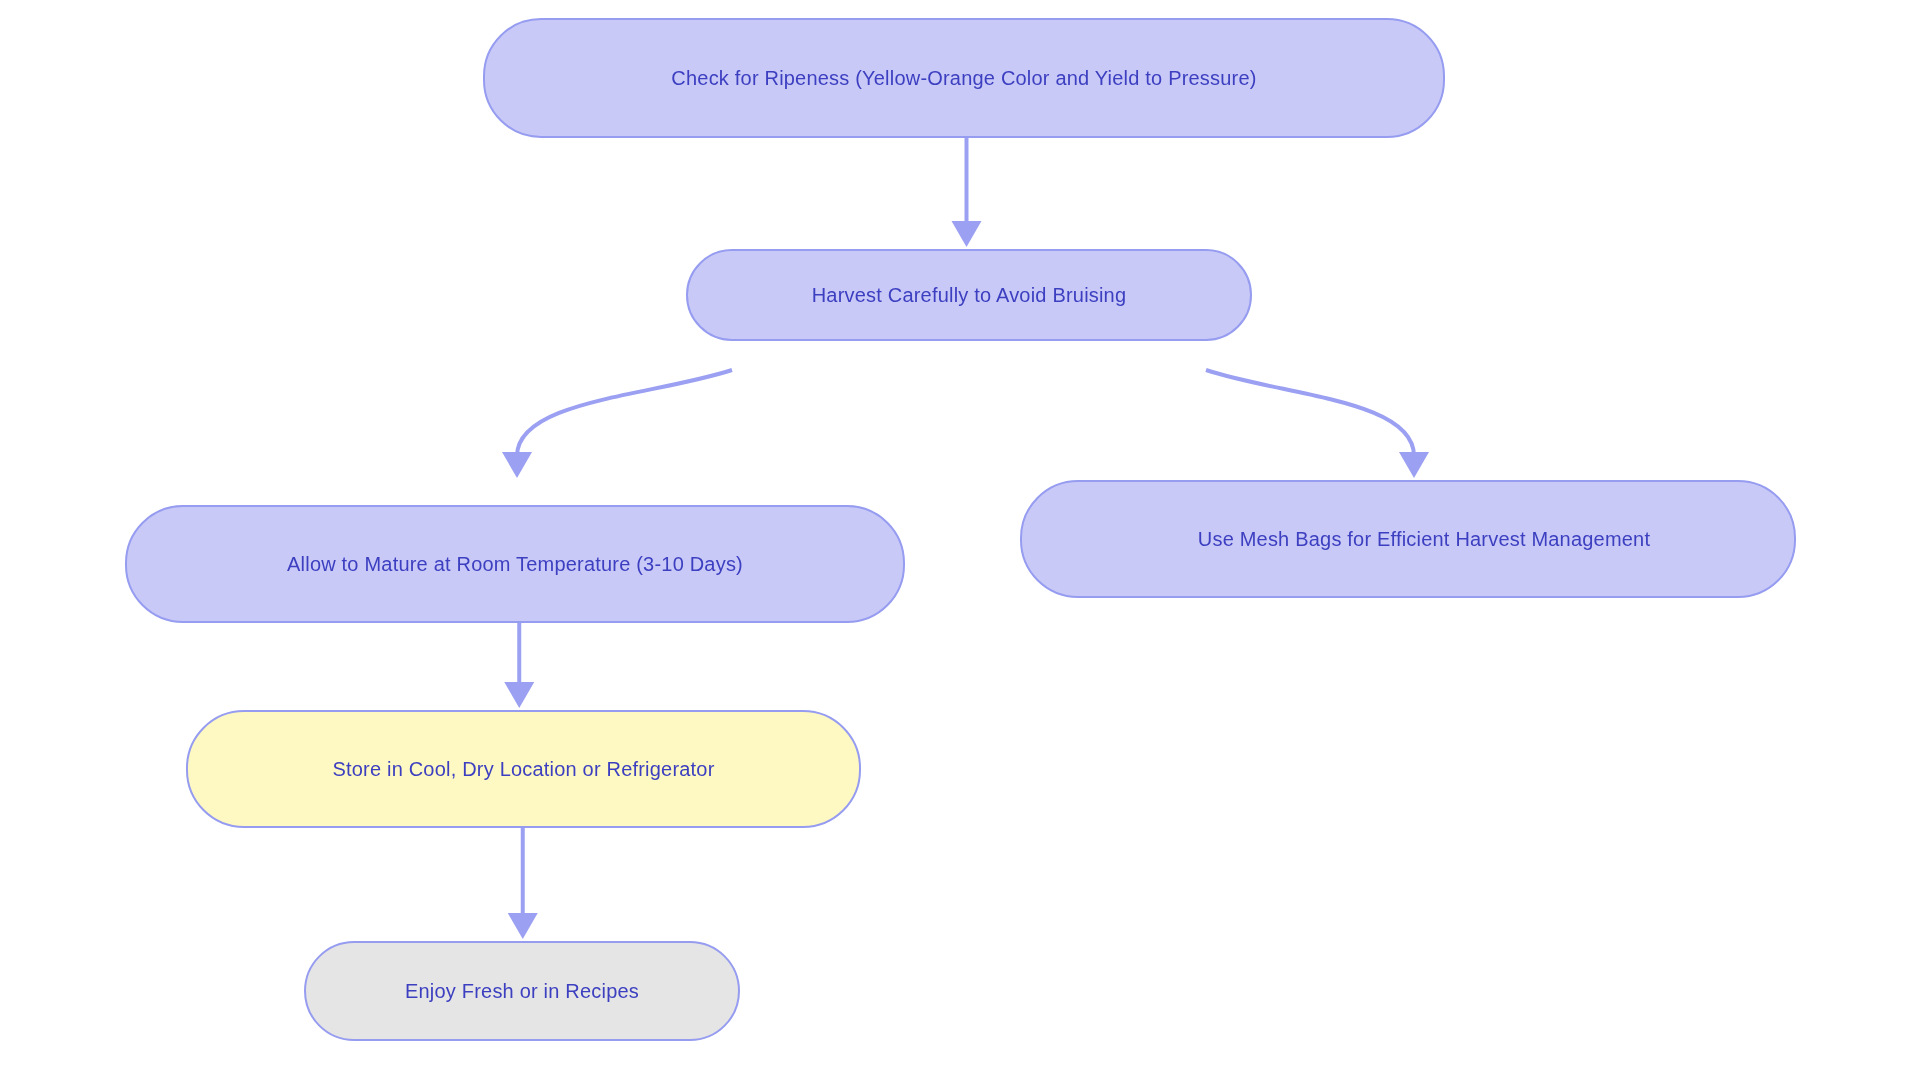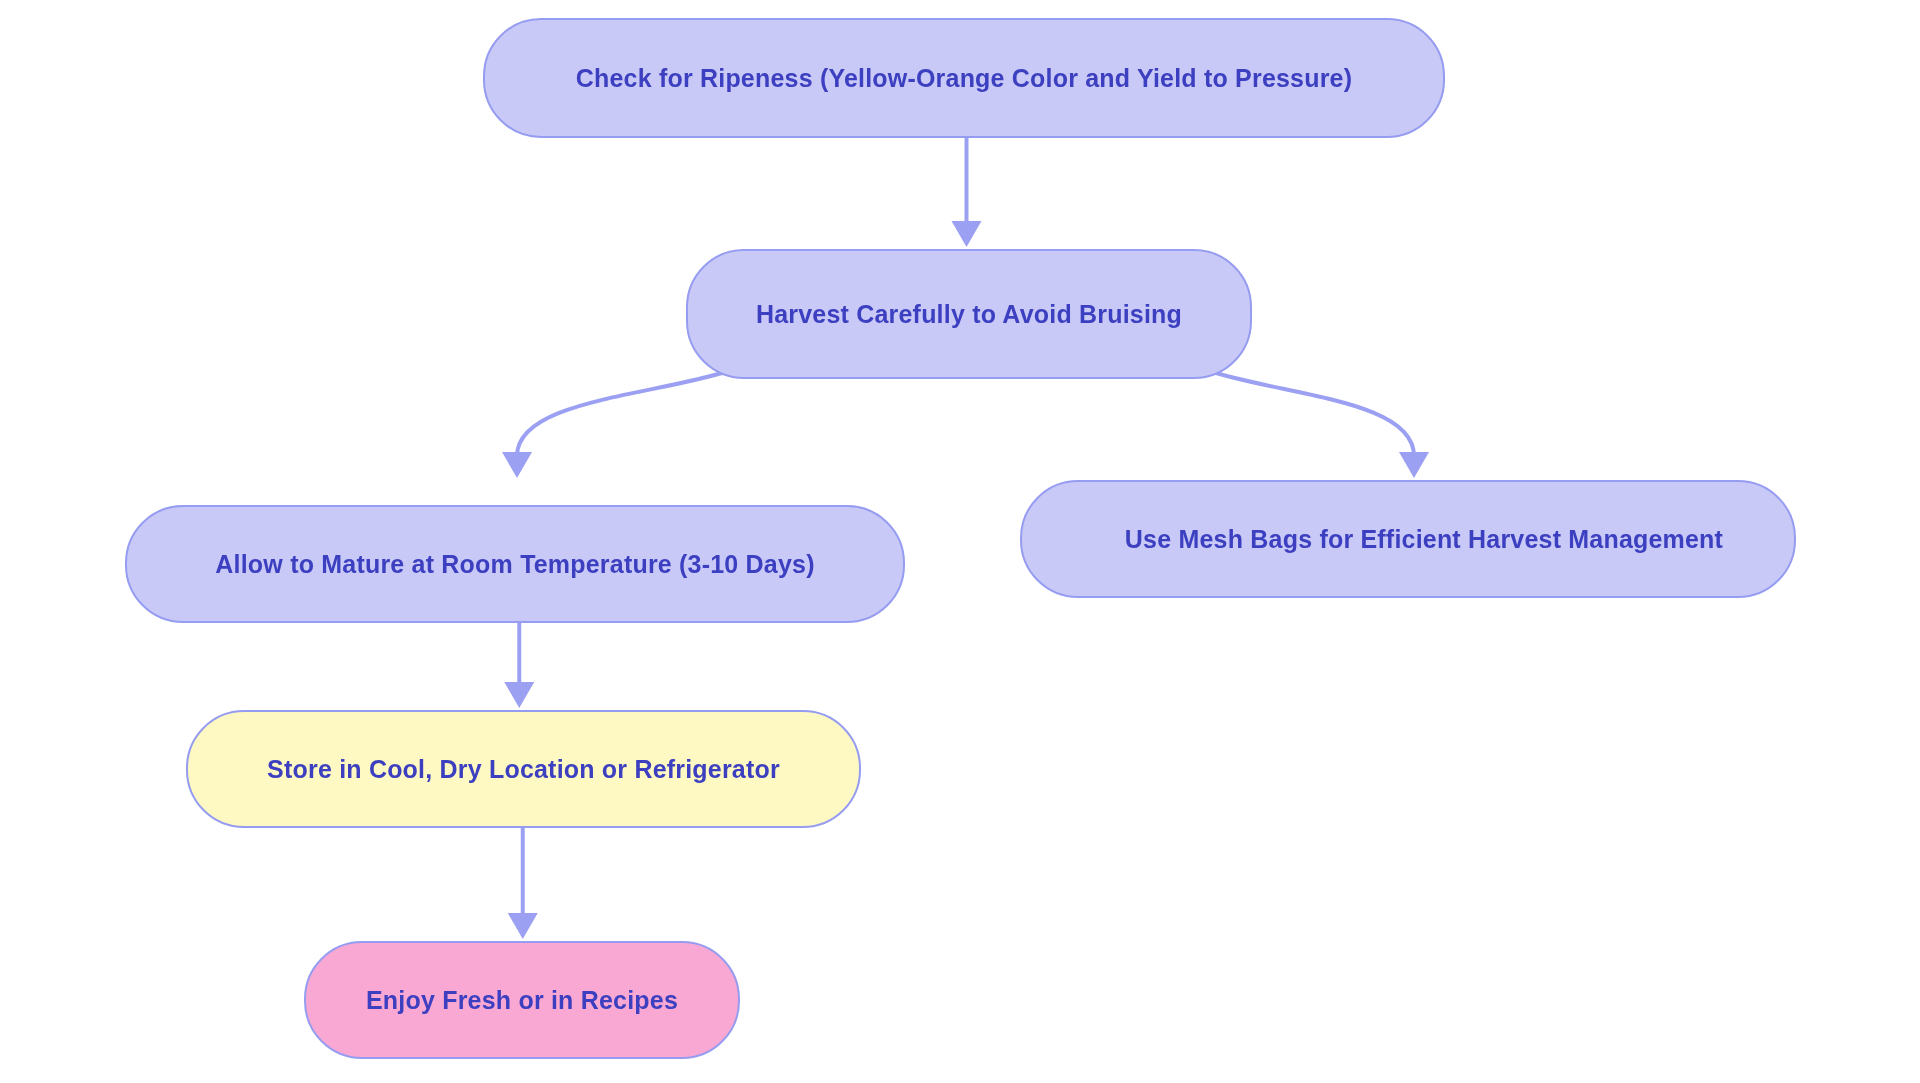--- a/index.html
+++ b/index.html
@@ -26,26 +26,25 @@
     box-sizing: border-box;
     border-radius: 58px;
     border: 2px solid #969cf0;
     background: #c9c9f8;
     display: flex;
     align-items: center;
     justify-content: center;
     text-align: center;
   }
   .flow-node .node-label {
-    font-size: 25px;
+    font-size: 20px;
     line-height: 1.2;
     color: #3c3fc0;
     white-space: nowrap;
     letter-spacing: 0.2px;
-    font-weight: bold;
   }
   .edge-path {
     fill: none;
     stroke: #9ba0f2;
     stroke-width: 4;
   }
   .edge-arrowhead {
     fill: #9ba0f2;
     stroke: none;
   }
@@ -63,29 +62,29 @@
       <polygon class="edge-arrowhead" fill="#9ba0f2" points="1399,452 1429,452 1414,478"></polygon>
       <path class="edge-path" d="M 519.25 598 L 519.25 686" stroke="#9ba0f2"></path>
       <polygon class="edge-arrowhead" fill="#9ba0f2" points="504.25,682 534.25,682 519.25,708"></polygon>
       <path class="edge-path" d="M 522.75 828 L 522.75 917" stroke="#9ba0f2"></path>
       <polygon class="edge-arrowhead" fill="#9ba0f2" points="507.75,913 537.75,913 522.75,939"></polygon>
     </svg>
   <div id="node-layer">
       <div class="flow-node" style="left: 483px; top: 18px; width: 962px; height: 120px; background: rgb(201, 201, 248); border-color: rgb(150, 156, 240);">
         <span class="node-label" style="color: rgb(60, 63, 192);">Check for Ripeness (Yellow-Orange Color and Yield to Pressure)</span>
       </div>
-      <div class="flow-node" style="left: 686px; top: 249px; width: 566px; height: 130px; background: rgb(201, 201, 248); border-color: rgb(150, 156, 240);">
+      <div class="flow-node" style="left: 686px; top: 249px; width: 566px; height: 92px; background: rgb(201, 201, 248); border-color: rgb(150, 156, 240);">
         <span class="node-label" style="color: rgb(60, 63, 192);">Harvest Carefully to Avoid Bruising</span>
       </div>
       <div class="flow-node" style="left: 125px; top: 480px; width: 780px; height: 118px; background: rgb(201, 201, 248); border-color: rgb(150, 156, 240); margin-top: 25px;">
         <span class="node-label" style="color: rgb(60, 63, 192);">Allow to Mature at Room Temperature (3-10 Days)</span>
       </div>
       <div class="flow-node" style="left: 1020px; top: 480px; width: 776px; height: 118px; background: rgb(201, 201, 248); border-color: rgb(150, 156, 240);">
         <span class="node-label" style="color: rgb(60, 63, 192); margin-left: 32px;">Use Mesh Bags for Efficient Harvest Management</span>
       </div>
       <div class="flow-node" style="left: 186px; top: 710px; width: 675px; height: 118px; background: #fef9c3; border-color: rgb(150, 156, 240);">
         <span class="node-label" style="color: rgb(60, 63, 192);">Store in Cool, Dry Location or Refrigerator</span>
       </div>
-      <div class="flow-node" style="left: 304px; top: 941px; width: 436px; height: 118px; background: #f9a8d4; border-color: rgb(150, 156, 240);">
+      <div class="flow-node" style="left: 304px; top: 941px; width: 436px; height: 100px; background: #e5e5e5; border-color: rgb(150, 156, 240);">
         <span class="node-label" style="color: rgb(60, 63, 192);">Enjoy Fresh or in Recipes</span>
       </div>
     </div>
 </div>
 
 </body></html>

